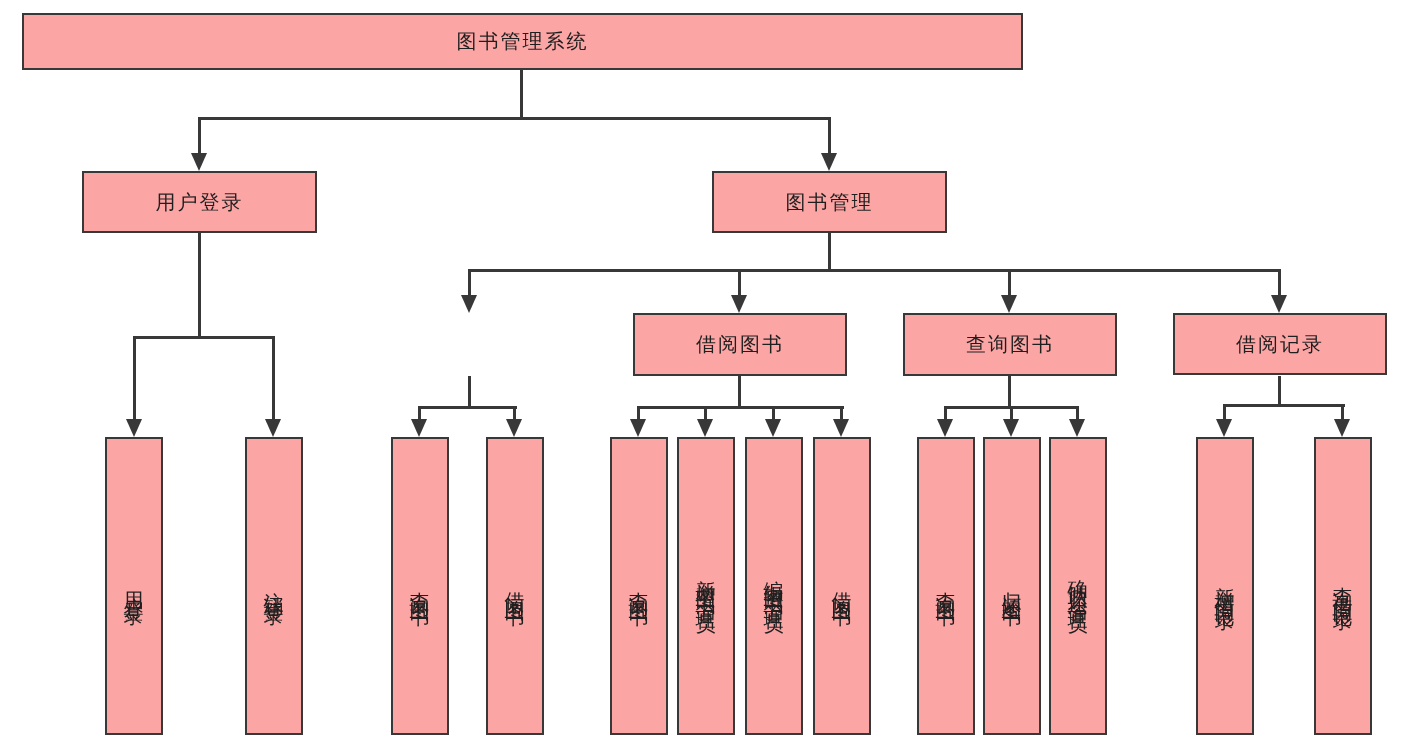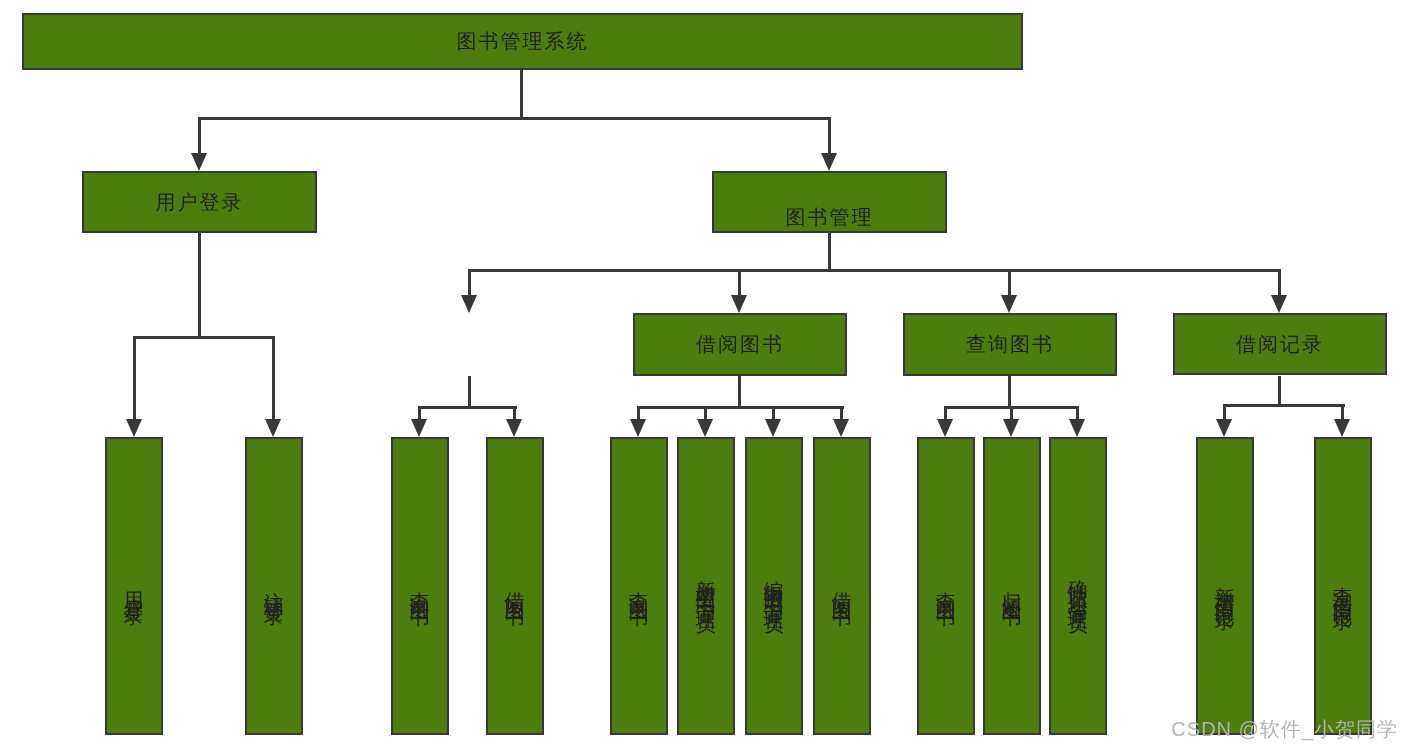--- a/index.html
+++ b/index.html
@@ -7,21 +7,21 @@
   #canvas {
     position: relative;
     width: 1405px;
     height: 747px;
     background: #ffffff;
     font-family: "Liberation Sans", sans-serif;
     overflow: hidden;
   }
   .node {
     position: absolute;
-    background: #4d7c0f;
+    background: #fca5a5;
     border: 2.5px solid #383838;
     display: flex;
     align-items: center;
     justify-content: center;
     color: #1f1f1f;
   }
   .hnode { font-size: 20px; letter-spacing: 2px; }
   .vnode { width: 58px; height: 298px; }
   .vtext {
     writing-mode: vertical-rl;
@@ -57,21 +57,21 @@
 <div id="canvas">
 
   <div class="node hnode" style="left:22px; top:13px; width:1001px; height:57px;">
     <span>图书管理系统</span>
   </div>
 
   <div class="node hnode" style="left:82px; top:171px; width:235px; height:62px;">
     <span>用户登录</span>
   </div>
 
-  <div class="node hnode" style="left:712px; top:171px; width:235px; height:62px;align-items:flex-end;">
+  <div class="node hnode" style="left:712px; top:171px; width:235px; height:62px;">
     <span>图书管理</span>
   </div>
 
 
   <div class="node hnode" style="left:633px; top:313px; width:214px; height:63px;">
     <span>借阅图书</span>
   </div>
 
   <div class="node hnode" style="left:903px; top:313px; width:214px; height:63px;">
     <span>查询图书</span>
@@ -173,15 +173,14 @@
   <div class="v" style="left:1076px; top:406px; height:13px;"></div>
   <div class="arrow" style="left:1069px; top:419px;"></div>
 
   <div class="v" style="left:1278px; top:376px; height:31px;"></div>
   <div class="h" style="left:1223px; top:404px; width:122px;"></div>
   <div class="v" style="left:1223px; top:404px; height:15px;"></div>
   <div class="arrow" style="left:1216px; top:419px;"></div>
   <div class="v" style="left:1341px; top:404px; height:15px;"></div>
   <div class="arrow" style="left:1334px; top:419px;"></div>
 
-  <div class="watermark">CSDN @软件_小贺同学</div>
 
 </div>
 
 </body></html>

